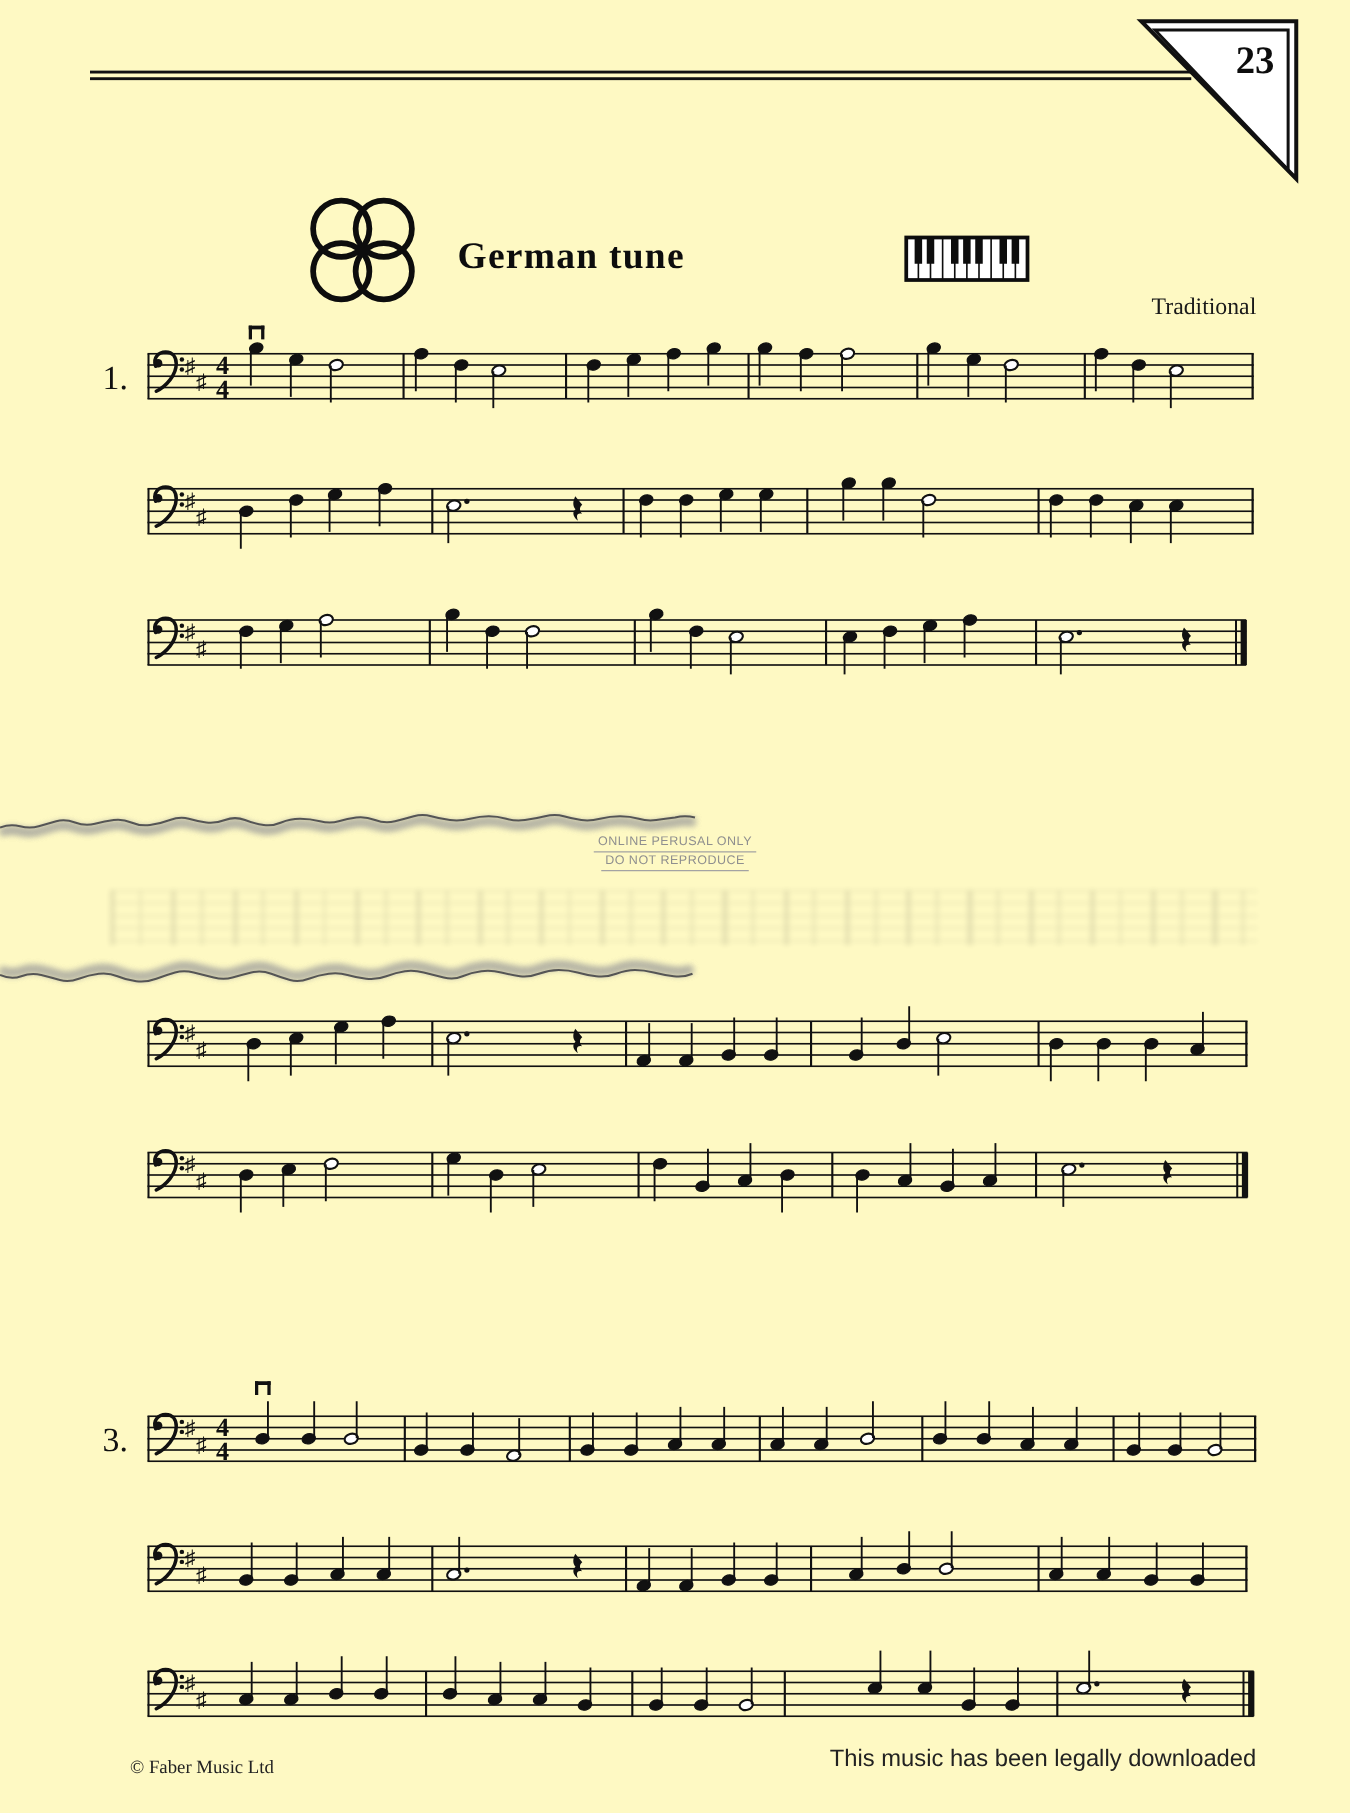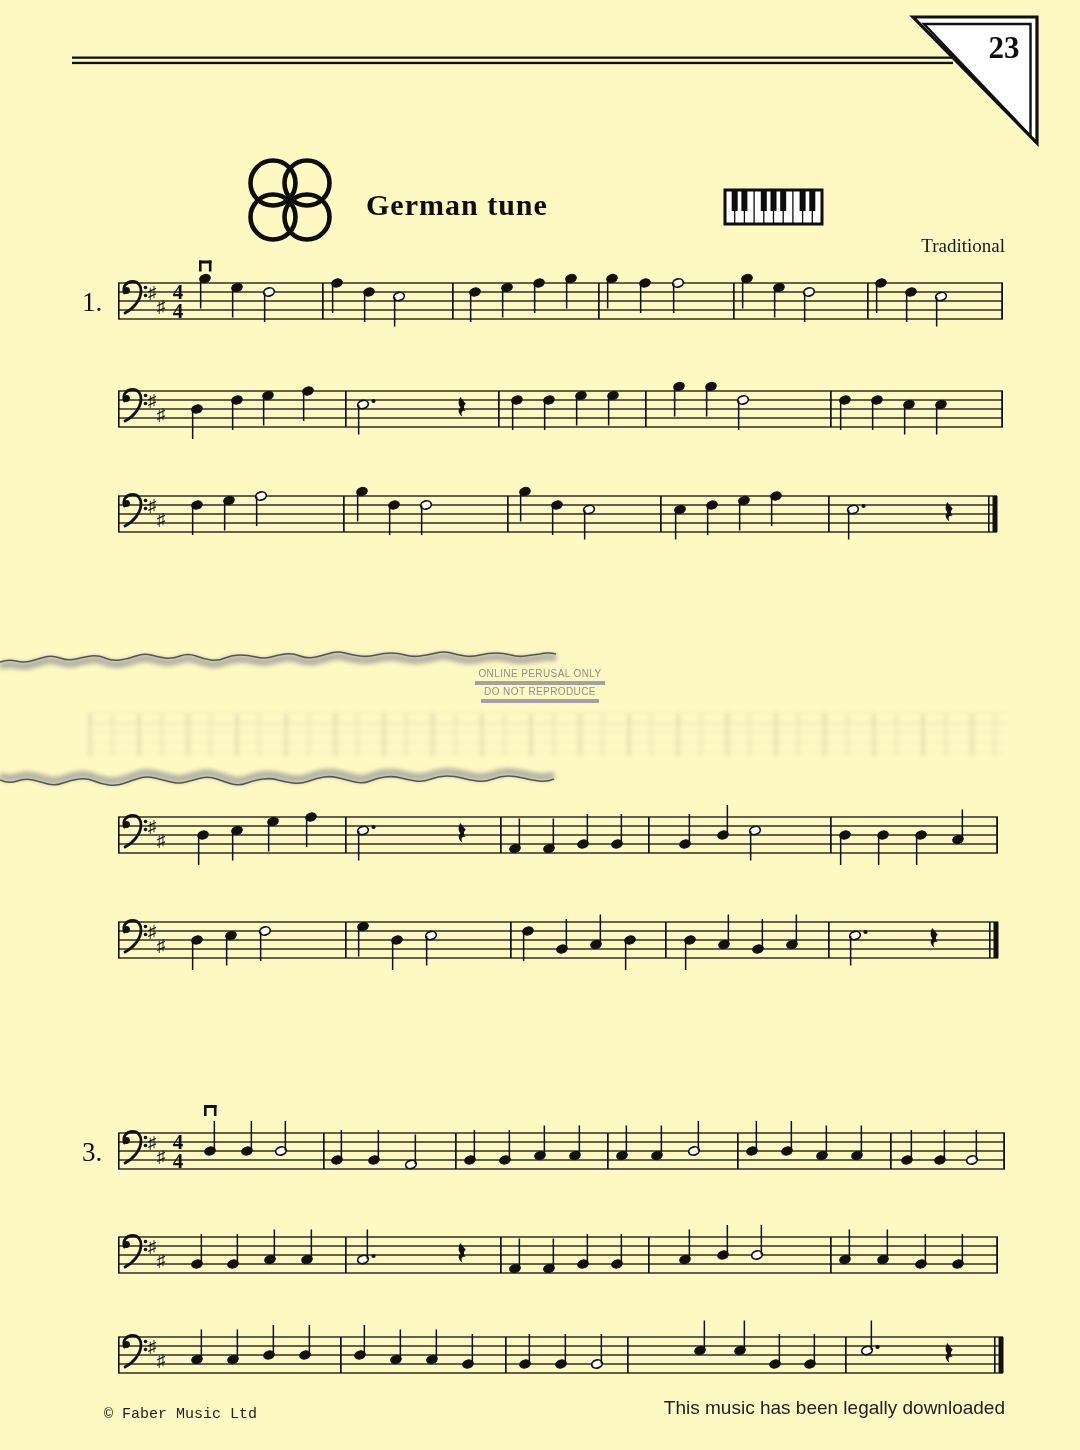--- a/index.html
+++ b/index.html
@@ -3,26 +3,26 @@
 <meta charset="utf-8">
 <style>
   html,body{margin:0;padding:0;background:#e8e8e8;}
   #page{position:relative;width:1080px;height:1450px;background:#fef9c3;overflow:hidden;
         font-family:"Liberation Serif",serif;color:#111;}
   .abs{position:absolute;}
   #page-title{left:366px;top:188px;font-size:30px;font-weight:bold;letter-spacing:1px;color:#0d0d0d;}
   #composer{left:880px;top:203px;width:125px;text-align:right;font-size:19px;color:#1a1a1a;margin-top:32px;}
   #watermark{left:438px;top:667px;width:204px;text-align:center;color:#8f8f8f;
              font-family:"Liberation Sans",sans-serif;font-size:10px;letter-spacing:.4px;line-height:13px;}
-  #watermark span{display:inline-block;border-bottom:4px solid #a3a3a3;padding:0 3px 1px 3px;}
+  #watermark span{display:inline-block;border-bottom:1px solid #a3a3a3;padding:0 3px 1px 3px;}
   #ghost-music{left:88px;top:712px;width:918px;height:44px;opacity:.13;filter:blur(2px);
     background:
       repeating-linear-gradient(90deg, rgba(30,30,30,.75) 0 4px, transparent 4px 23px, rgba(30,30,30,.5) 23px 26px, transparent 26px 49px),
       repeating-linear-gradient(180deg, rgba(50,50,50,.6) 0 1.5px, transparent 1.5px 10px);}
-  #footer-left{left:104px;top:1406px;font-family:Liberation Mono, monospace;font-size:15px;color:#222;text-align:right;}
+  #footer-left{left:104px;top:1406px;font-family:Liberation Serif, serif;font-size:15px;color:#222;text-align:right;}
   #footer-right{left:600px;top:1398px;width:405px;text-align:right;font-family:"Liberation Sans",sans-serif;
                 font-size:19px;color:#222;line-height:20px;}
   svg{position:absolute;left:0;top:0;}
   text{font-family:"Liberation Serif",serif;}
 </style>
 </head>
 <body>
 
 <div id="page">
 

